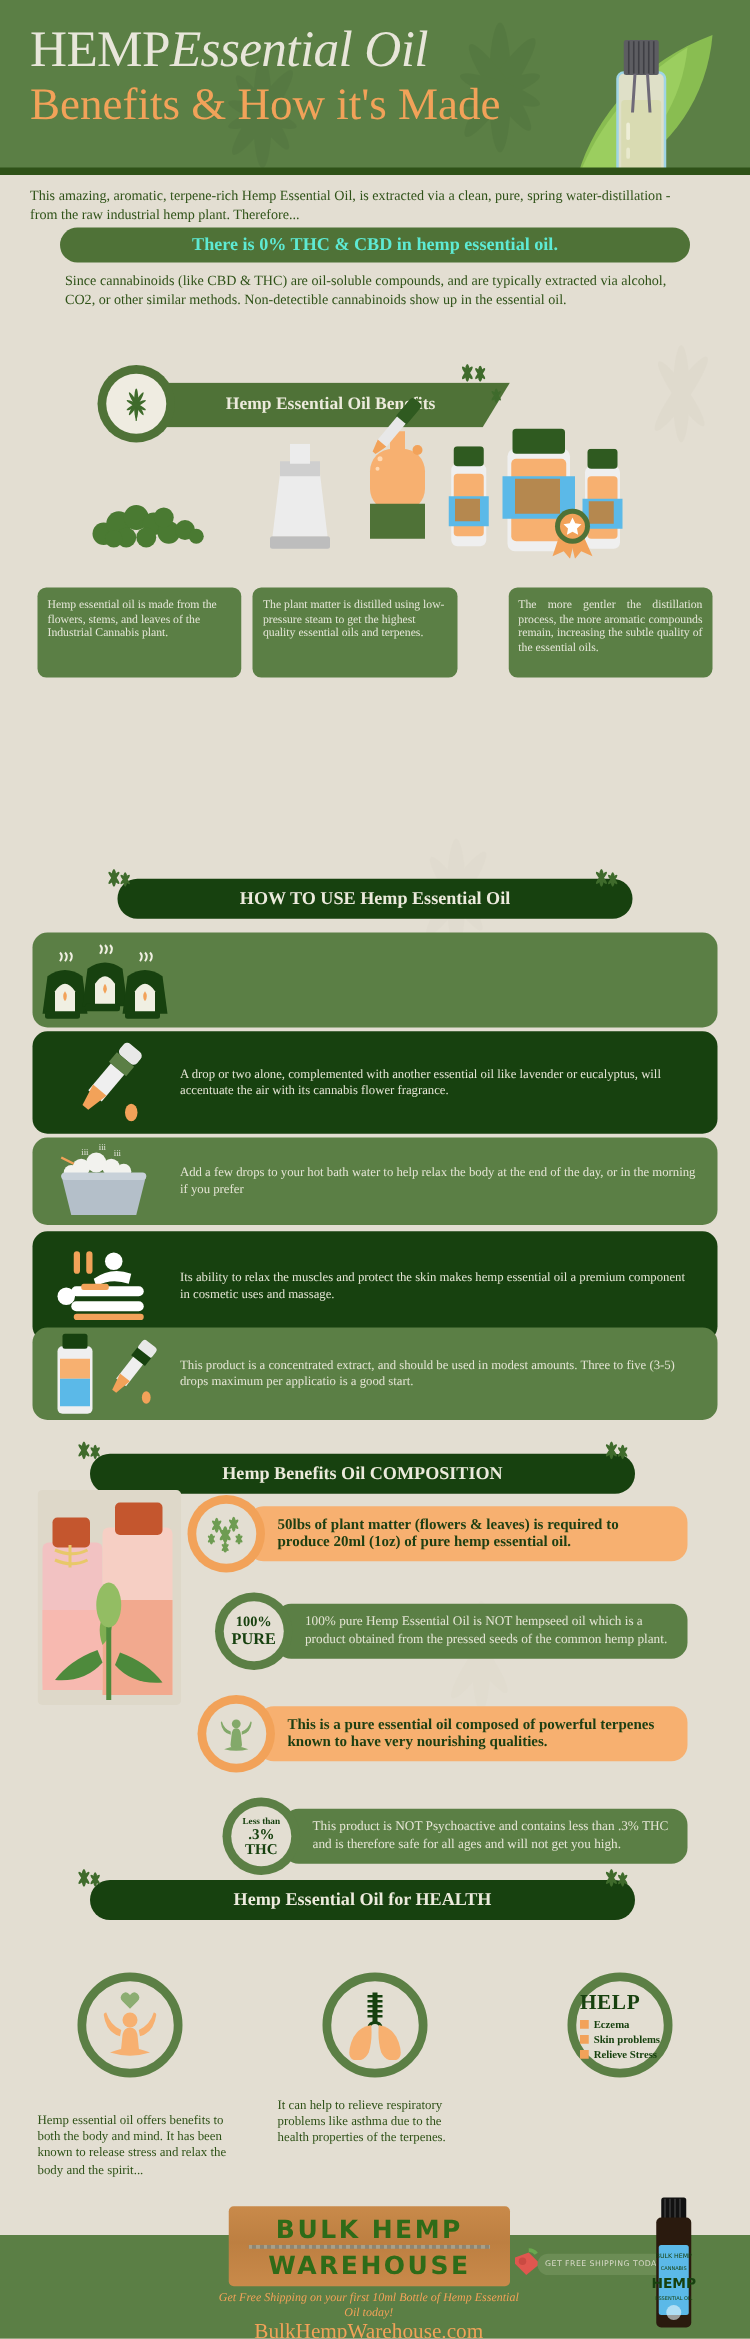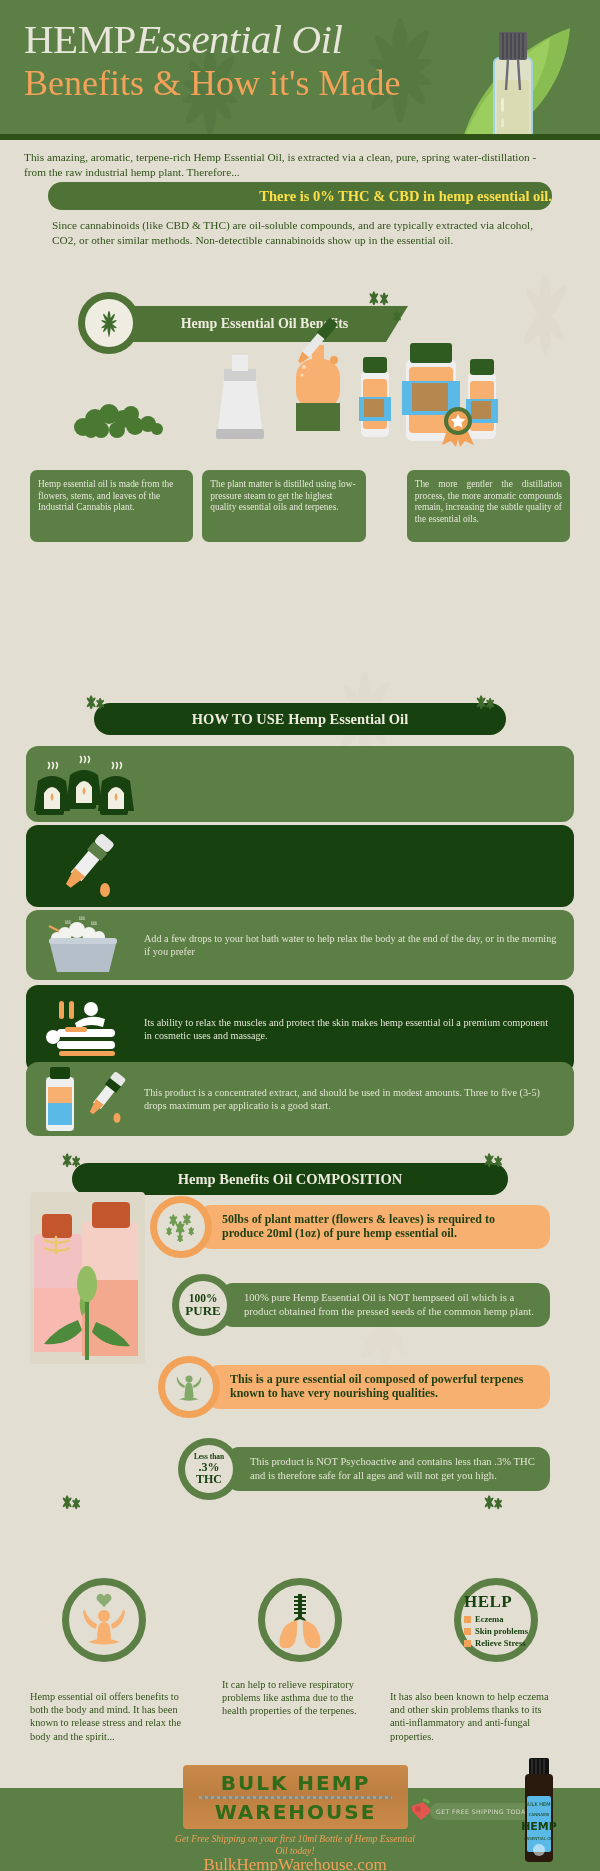--- a/index.html
+++ b/index.html
@@ -29,21 +29,21 @@
   
   .bottle { position:absolute; right:56px; top:18px; width:62px; height:135px; }
 
   
   .intro {
     position:absolute; left:24px; top:150px; width:520px;
     color:#2f5218; font-size:11.3px; line-height:15px;
   }
   .banner-dark-round {
     position:absolute; background:#4f7237; border-radius:22px;
-    color:#fde047; text-align:right; font-weight:bold;
+    color:#5eead4; text-align:center; font-weight:bold;
   }
   .bar-thc {
     left:48px; top:182px; width:504px; height:28px;
     line-height:28px; font-size:14.5px;
   }
   .since {
     position:absolute; left:52px; top:218px; width:500px;
     color:#2f5218; font-size:11.3px; line-height:15px;
   }
 
@@ -417,20 +417,21 @@
       <svg width="110" height="72" viewBox="0 0 110 72">
         <g transform="rotate(40 55 36)">
           <rect x="46" y="0" width="18" height="12" rx="4" fill="#e8e8e8"></rect>
           <rect x="46" y="12" width="18" height="10" fill="#5b7f45"></rect>
           <rect x="48" y="22" width="14" height="28" fill="#efefef"></rect>
           <path d="M48 44 L62 44 L58 62 L52 62 Z" fill="#f2a259"></path>
         </g>
         <ellipse cx="75" cy="60" rx="5" ry="7" fill="#f2a259"></ellipse>
       </svg>
     </div>
+    <div class="tx">A drop or two alone, complemented with another essential oil like lavender or eucalyptus, will accentuate the air with its cannabis flower fragrance.</div>
   </div>
 
   <div class="use-row row-light" style="top:910px;height:70px;">
     <div class="ic">
       <svg width="100" height="62" viewBox="0 0 100 62">
         <g fill="#f2f2ee">
           <circle cx="30" cy="20" r="7"></circle>
             <circle cx="42" cy="16" r="8"></circle>
             <circle cx="54" cy="20" r="7"></circle>
           <circle cx="64" cy="23" r="6"></circle>
@@ -596,20 +597,21 @@
     <div class="badge green">
       <div class="hole">
         <span style="font-size:7.4px;">Less than</span>
         <span style="font-size:12px;">.3%</span>
         <span style="font-size:12px;text-align:right;">THC</span>
       </div>
     </div>
     <div class="body green" style="width:324px;">This product is NOT Psychoactive and contains less than .3% THC and is therefore safe for all ages and will not get you high.</div>
   </div>
 
+  <div class="pill-head" style="left:72px;top:1504px;width:436px;">Hemp Essential Oil for HEALTH</div>
   <svg class="leaf-deco" style="left:58px;top:1492px;" viewBox="0 0 40 28">
     <g fill="#3f6b2c">
         <ellipse cx="14" cy="16" rx="3" ry="11"></ellipse>
         <ellipse cx="14" cy="16" rx="2.5" ry="10" transform="rotate(42 14 16)"></ellipse>
         <ellipse cx="14" cy="16" rx="2.5" ry="10" transform="rotate(-42 14 16)"></ellipse>
     <ellipse cx="28" cy="18" rx="2.6" ry="9"></ellipse>
         <ellipse cx="28" cy="18" rx="2.2" ry="8" transform="rotate(45 28 18)"></ellipse>
         <ellipse cx="28" cy="18" rx="2.2" ry="8" transform="rotate(-45 28 18)"></ellipse>
       </g>
   </svg>
@@ -670,21 +672,20 @@
         </div>
       <div class="help-li">
           <span class="sq"></span>
           <span>Relieve Stress</span>
         </div>
     </div>
   </div>
 
   <div class="health-txt" style="left:30px;top:1690px;width:165px;">Hemp essential oil offers benefits to both the body and mind. It has been known to release stress and relax the body and the spirit...</div>
   <div class="health-txt" style="left:222px;top:1678px;width:140px;">It can help to relieve respiratory problems like asthma due to the health properties of the terpenes.</div>
-  <div class="health-txt" style="left:390px;top:1690px;width:165px;">It has also been known to help eczema and other skin problems thanks to its anti-inflammatory and anti-fungal properties.</div>
 
   <div class="footer"></div>
 
   <div class="wood">
     <div class="w1">BULK HEMP</div>
     <div style="width:86%;height:3px;background:repeating-linear-gradient(90deg,#a8a08a 0 3px,#8d8572 3px 6px);margin:1px 0;"></div>
     <div class="w2">WAREHOUSE</div>
   </div>
 
   <div class="foot-sub">Get Free Shipping on your first 10ml Bottle of Hemp Essential Oil today!</div>

